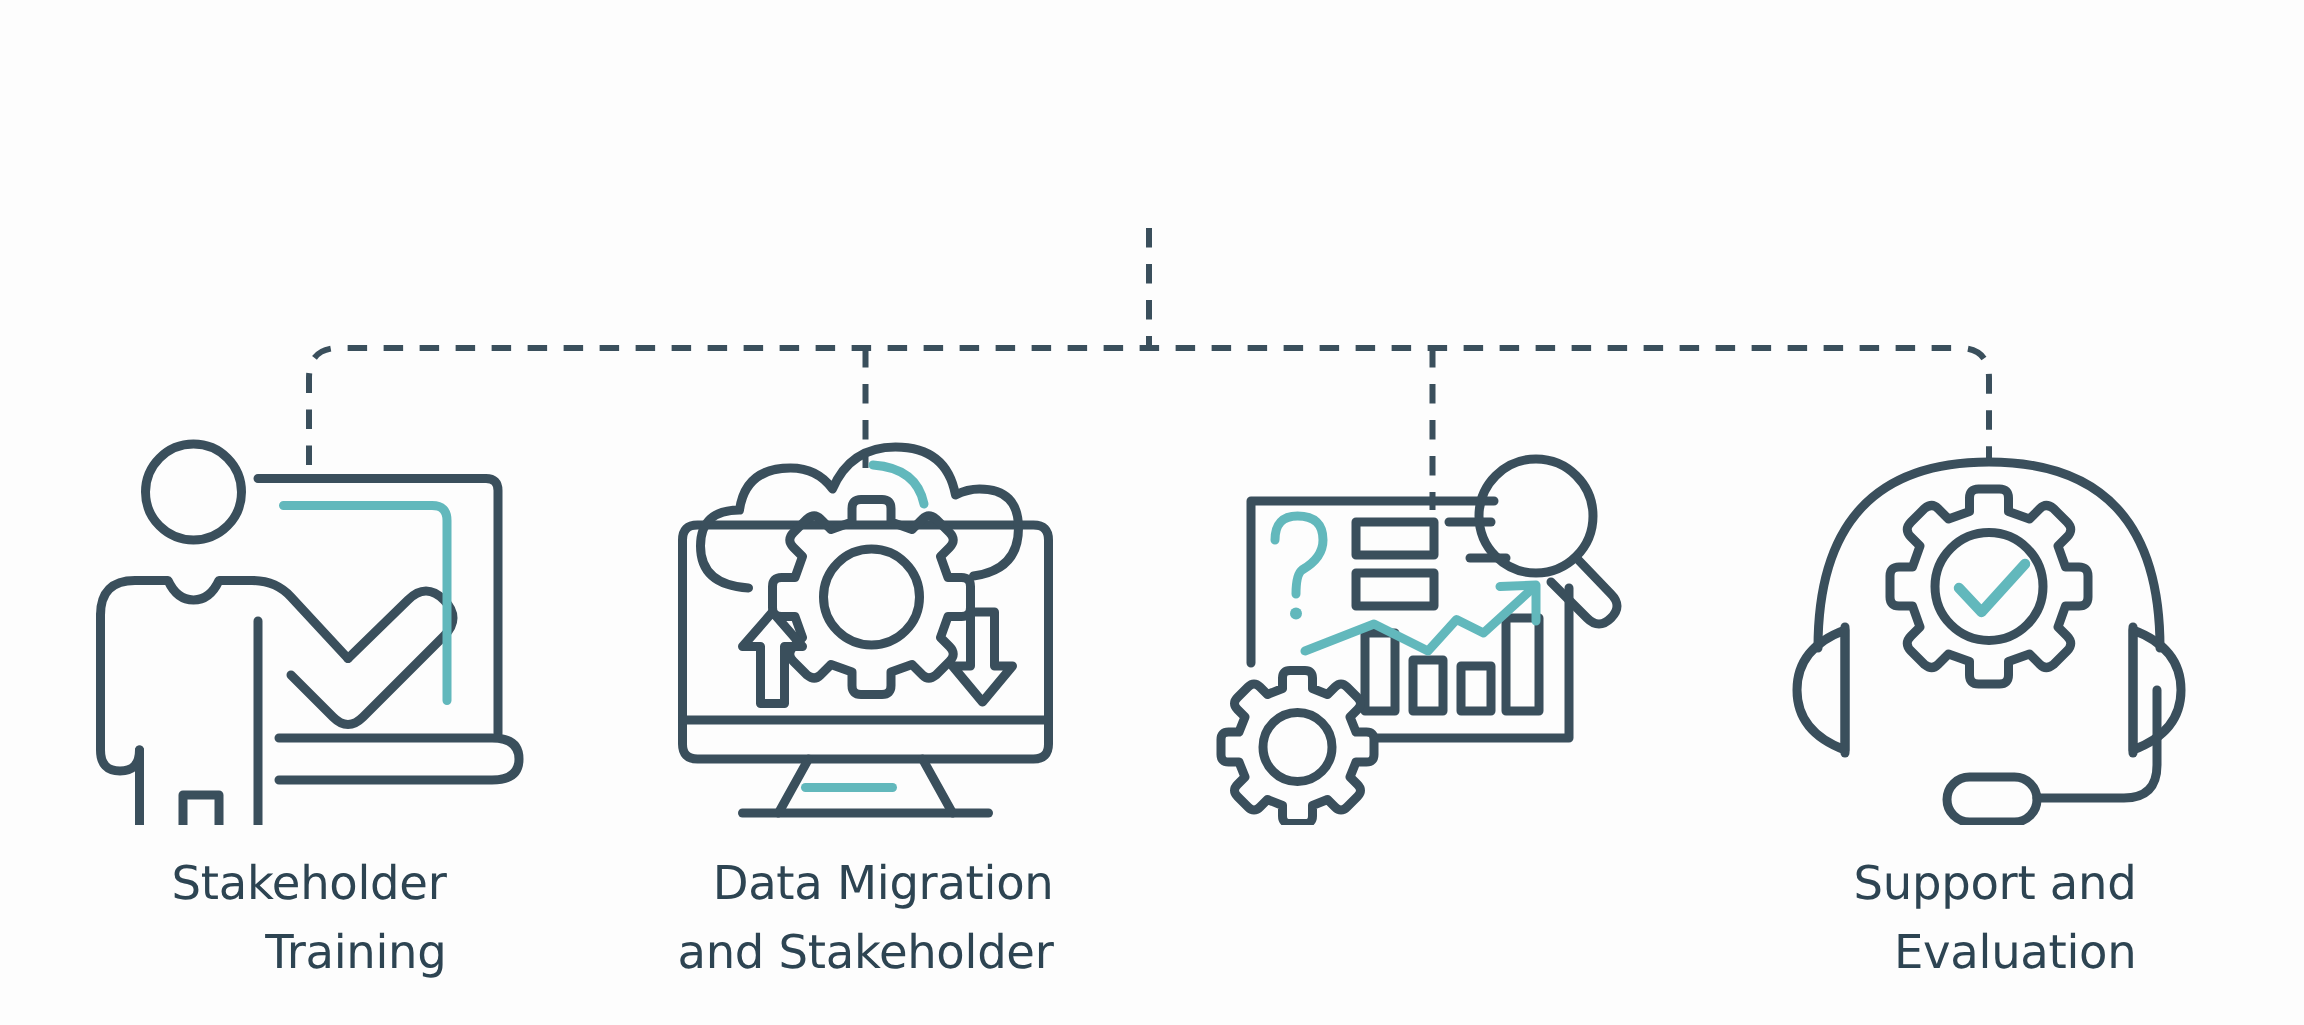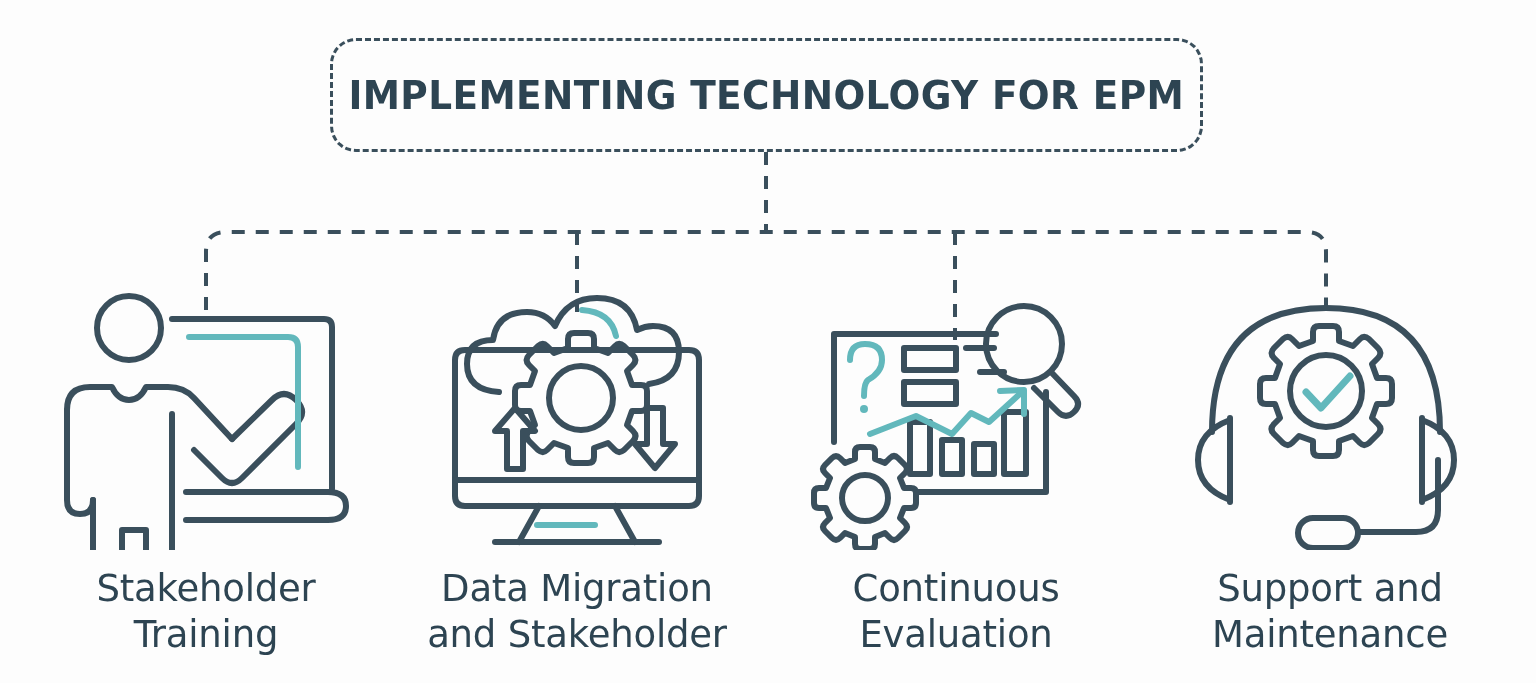--- a/index.html
+++ b/index.html
@@ -59,24 +59,24 @@
   .node-icon {
     width: 300px;
     height: 258px;
     display: flex;
     align-items: flex-end;
     justify-content: center;
   }
   .node-label {
     margin-top: 16px;
     font-family: "DejaVu Sans", sans-serif;
-    font-size: 37px;
+    font-size: 31px;
     line-height: 46px;
     color: #2D4452;
-    text-align: center;
+    text-align: right;
     white-space: pre-line;
     letter-spacing: -0.2px;
   }
   #node-0 { left: 56px; }
   #node-1 { left: 427px; }
   #node-2 { left: 806px; }
   #node-3 { left: 1180px; }
 </style>
 </head>
 <body>
@@ -88,23 +88,20 @@
 
       <path d="M766,152 L766,232"></path>
 
       <path d="M206,310 L206,252 Q206,232 226,232 L1306,232 Q1326,232 1326,252 L1326,310"></path>
 
       <path d="M577,232 L577,312"></path>
       <path d="M955,232 L955,340"></path>
     </g>
   </svg>
 
-  <div id="title-box">
-    <div id="title-text">IMPLEMENTING TECHNOLOGY FOR EPM</div>
-  </div>
 
   <div class="node" id="node-0">
     <div class="node-icon">
       <svg width="300" height="258" viewBox="0 0 300 258" xmlns="http://www.w3.org/2000/svg">
         <g fill="none" stroke="#3A4F5C" stroke-width="6" stroke-linecap="round" stroke-linejoin="round">
 
           <path d="M116,27 L268,27 Q276,27 276,35 L276,197"></path>
           <path d="M130,200 L272,200 Q290,200 290,214 Q290,228 272,228 L130,228"></path>
 
           <circle cx="73" cy="36" r="32"></circle>
@@ -212,22 +209,20 @@
         </g>
 
         <g fill="none" stroke="#62B8BC" stroke-width="6" stroke-linecap="round" stroke-linejoin="round">
           <path d="M44,68 Q44,52 59,52 Q76,52 76,68 Q76,80 62,88 Q58,91 58,104"></path>
           <circle cx="58" cy="117" r="4" fill="#62B8BC" stroke="none"></circle>
           <path d="M64,142 L110,124 L146,142 L165,121 L183,130 L216,100"></path>
           <path d="M194,99 L218,98 L218,122"></path>
         </g>
       </svg>
     </div>
-    <div class="node-label">Continuous
-Evaluation</div>
   </div>
 
   <div class="node" id="node-3">
     <div class="node-icon">
       <svg width="300" height="258" viewBox="0 0 300 258" xmlns="http://www.w3.org/2000/svg">
         <g fill="none" stroke="#3A4F5C" stroke-width="6" stroke-linecap="round" stroke-linejoin="round">
 
           <path d="M32,140 Q32,16 146,16 Q260,16 260,140"></path>
 
           <path d="M50,128 Q18,140 18,168 Q18,196 50,208 L50,128 Z"></path>
@@ -253,16 +248,16 @@
                    Q108,43 112,47 L119,54 L133,49 Z"></path>
           <circle cx="146" cy="99" r="36"></circle>
         </g>
 
         <g fill="none" stroke="#62B8BC" stroke-width="7" stroke-linecap="round" stroke-linejoin="round">
           <path d="M126,100 L141,116 L170,84"></path>
         </g>
       </svg>
     </div>
     <div class="node-label">Support and
-Maintenance</div>
+Evaluation</div>
   </div>
 
 </div>
 
 </body></html>

